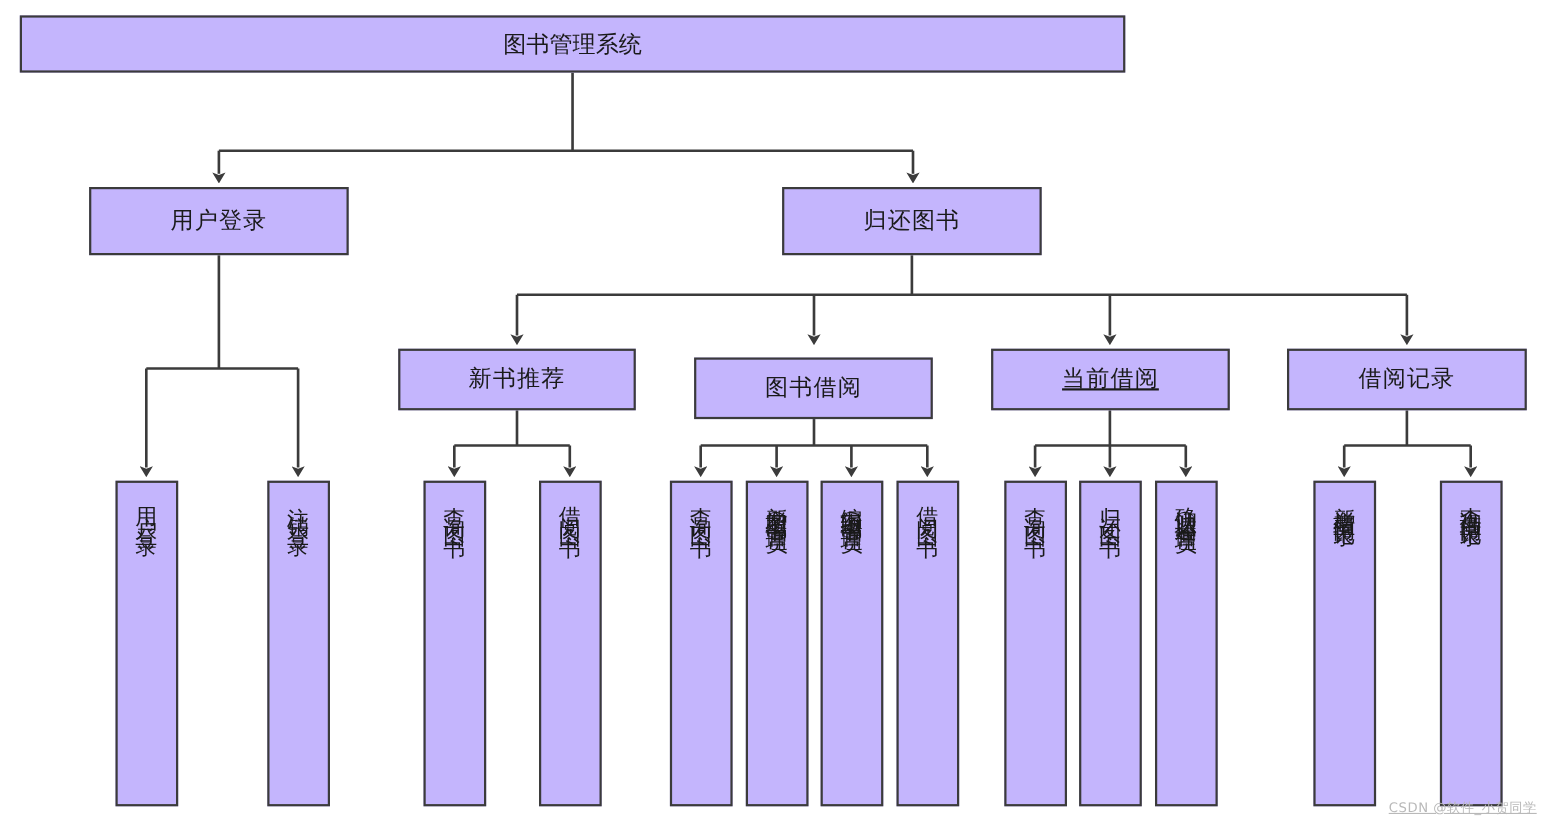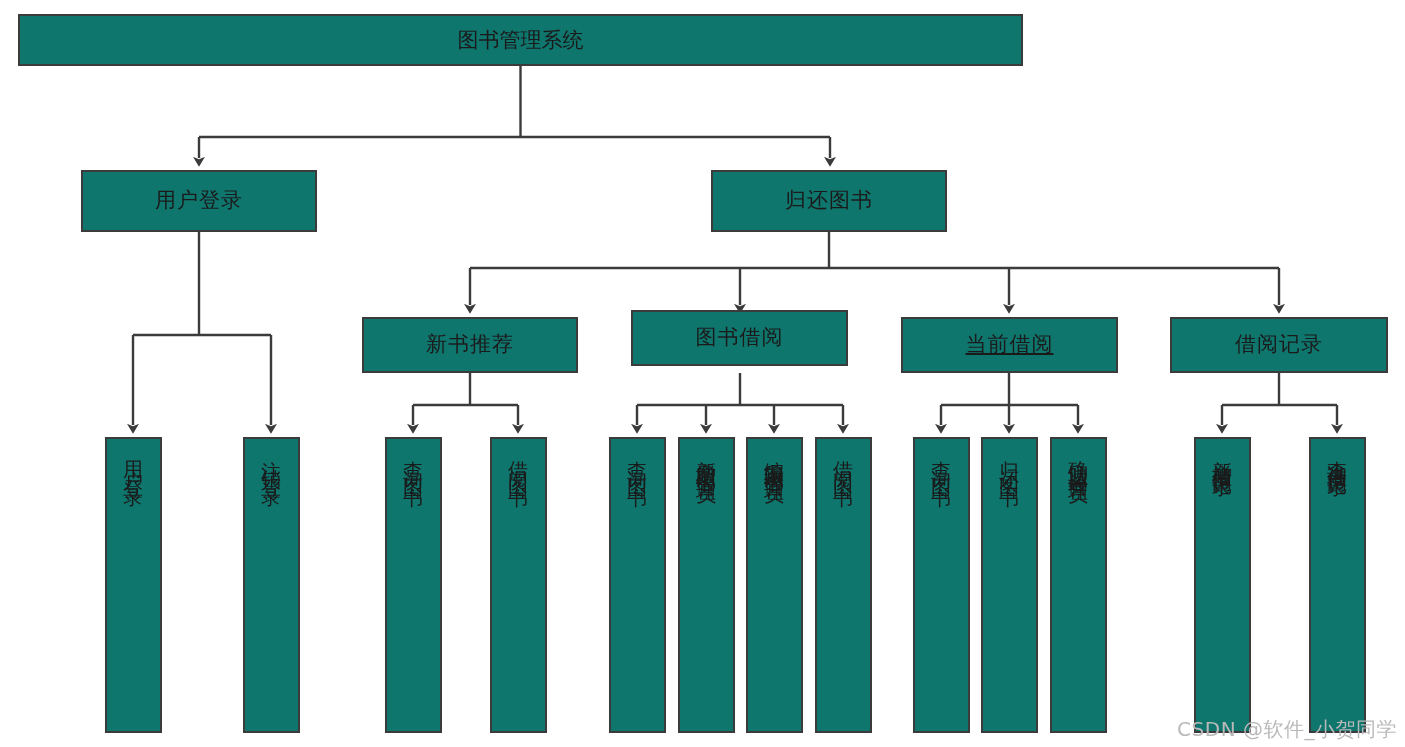--- a/index.html
+++ b/index.html
@@ -5,21 +5,21 @@
   html,body{margin:0;padding:0;background:#ffffff;}
   body{
     width:1405px;height:747px;overflow:hidden;
     font-family:"DejaVu Sans","Liberation Sans",sans-serif;
     color:#1a1a1a;
   }
   #stage{position:relative;width:1405px;height:747px;background:#fff;}
   #wires{position:absolute;left:0;top:0;width:1405px;height:747px;}
   .node{
     position:absolute;
-    background:#0f766e;
+    background:#c4b5fd;
     border:2.2px solid #3b3b3b;
     box-sizing:border-box;
     display:flex;
     align-items:center;
     justify-content:center;
     color:#1a1a1a;
   }
   .node.h{
     font-size:21px;
     letter-spacing:1px;
@@ -37,25 +37,26 @@
     font-size:20px;
     letter-spacing:3.5px;
     line-height:1;
     white-space:nowrap;
     display:block;
   }
   .leaf-short .vtext{letter-spacing:9px;}
   .watermark{
     position:absolute;
     right:8px;bottom:4px;
-    font-size:20px;
+    font-size:12px;
     color:#b9b9b9;
     letter-spacing:0.5px;
     white-space:nowrap;
     pointer-events:none;
+    text-decoration:underline;
   }
 </style>
 </head>
 <body>
 
 <div id="stage">
 
   <svg id="wires" viewBox="0 0 1405 747" xmlns="http://www.w3.org/2000/svg">
     <defs>
       <marker id="arrow" markerWidth="10" markerHeight="12" refX="1.2" refY="6" orient="auto" markerUnits="userSpaceOnUse">
@@ -113,21 +114,21 @@
   <div class="node h" style="left:81px;top:170px;width:236px;height:62px;">
     <span>用户登录</span>
   </div>
   <div class="node h" style="left:711px;top:170px;width:236px;height:62px;">
     <span>归还图书</span>
   </div>
 
   <div class="node h" style="left:362px;top:317px;width:216px;height:56px;">
     <span>新书推荐</span>
   </div>
-  <div class="node h" style="left:631px;top:310px;width:217px;height:56px;">
+  <div class="node h" style="left:631px;top:325px;width:217px;height:56px;">
     <span>图书借阅</span>
   </div>
   <div class="node h" style="left:901px;top:317px;width:217px;height:56px;text-decoration:underline;">
     <span>当前借阅</span>
   </div>
   <div class="node h" style="left:1170px;top:317px;width:218px;height:56px;">
     <span>借阅记录</span>
   </div>
 
   <div class="node leaf leaf-short" style="left:105px;top:437px;width:57px;height:296px;">

